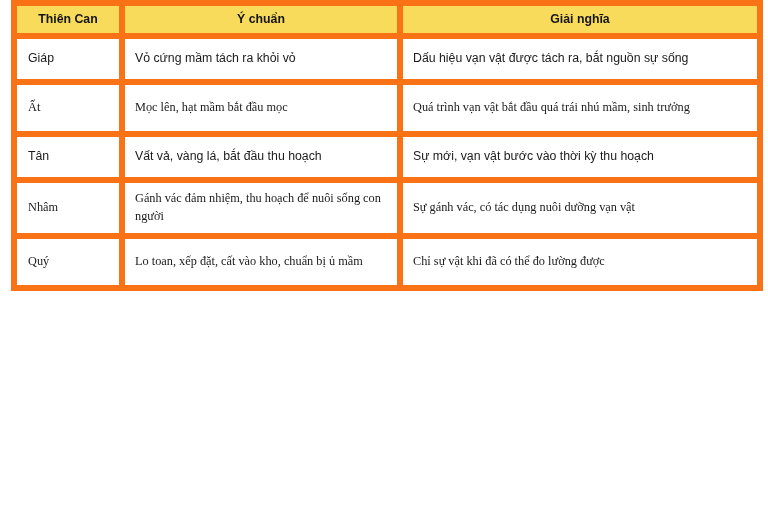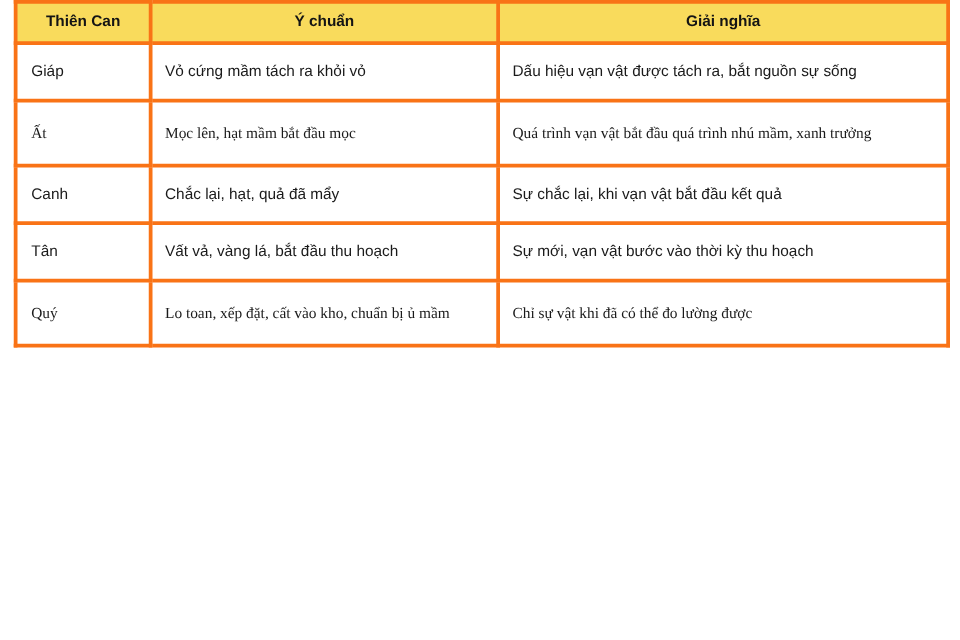--- a/index.html
+++ b/index.html
@@ -30,21 +30,21 @@
     table-layout: fixed;
     font-size: 12.3px;
   }
 
   table.thien-can-table col.col-can    { width: 108px; }
   table.thien-can-table col.col-y      { width: 278px; }
   table.thien-can-table col.col-giai   { width: 360px; }
 
   table.thien-can-table th,
   table.thien-can-table td {
-    border: 3px solid #f97316;
+    border: 6px solid #f97316;
     box-sizing: border-box;
     vertical-align: middle;
     line-height: 1.45;
   }
 
   table.thien-can-table thead th {
     background: #f9db5c;
     text-align: center;
     font-weight: bold;
     font-size: 12.3px;
@@ -89,31 +89,31 @@
     </thead>
     <tbody>
       <tr>
         <td class="cell-can">Giáp</td>
         <td>Vỏ cứng mầm tách ra khỏi vỏ</td>
         <td>Dấu hiệu vạn vật được tách ra, bắt nguồn sự sống</td>
       </tr>
       <tr class="tall">
         <td class="cell-can">Ất</td>
         <td>Mọc lên, hạt mầm bắt đầu mọc</td>
-        <td>Quá trình vạn vật bắt đầu quá trình nhú mầm, xanh trưởng</td>
-      </tr>
-      <tr>
-        <td class="cell-can">Canh</td>
-        <td>Chắc lại, hạt, quả đã mẩy</td>
-        <td>Sự chắc lại, khi vạn vật bắt đầu kết quả</td>
+        <td>Quá trình vạn vật bắt đầu quá trái nhú mầm, sinh trưởng</td>
       </tr>
       <tr>
         <td class="cell-can">Tân</td>
         <td>Vất vả, vàng lá, bắt đầu thu hoạch</td>
         <td>Sự mới, vạn vật bước vào thời kỳ thu hoạch</td>
+      </tr>
+      <tr class="tall">
+        <td class="cell-can">Nhâm</td>
+        <td>Gánh vác đảm nhiệm, thu hoạch để nuôi sống con người</td>
+        <td>Sự gánh vác, có tác dụng nuôi dưỡng vạn vật</td>
       </tr>
       <tr class="tall">
         <td class="cell-can">Quý</td>
         <td>Lo toan, xếp đặt, cất vào kho, chuẩn bị ủ mầm</td>
         <td>Chỉ sự vật khi đã có thể đo lường được</td>
       </tr>
     </tbody>
   </table>
 </div>
 

